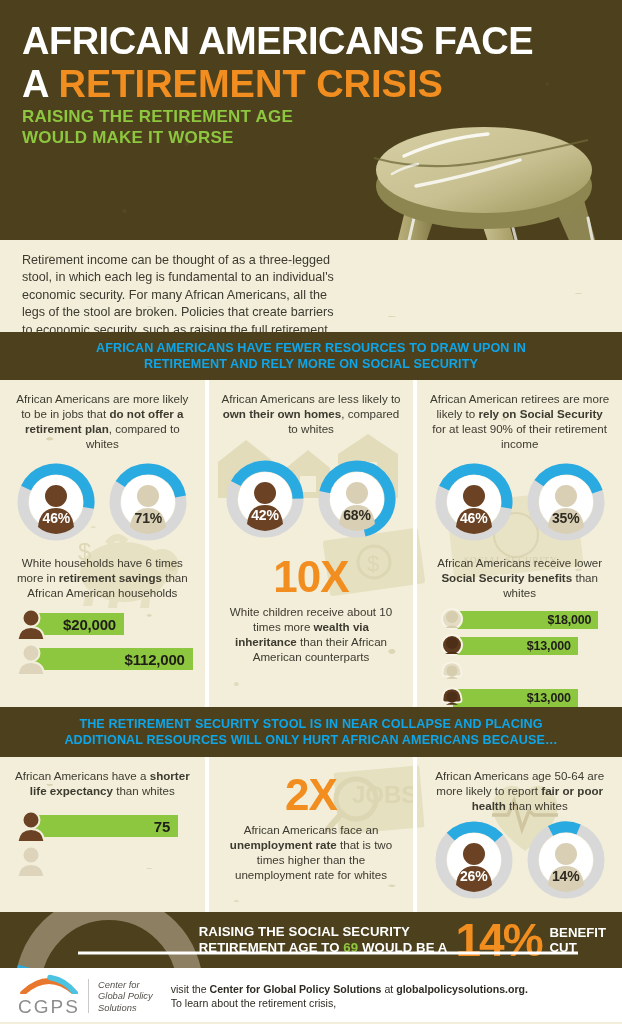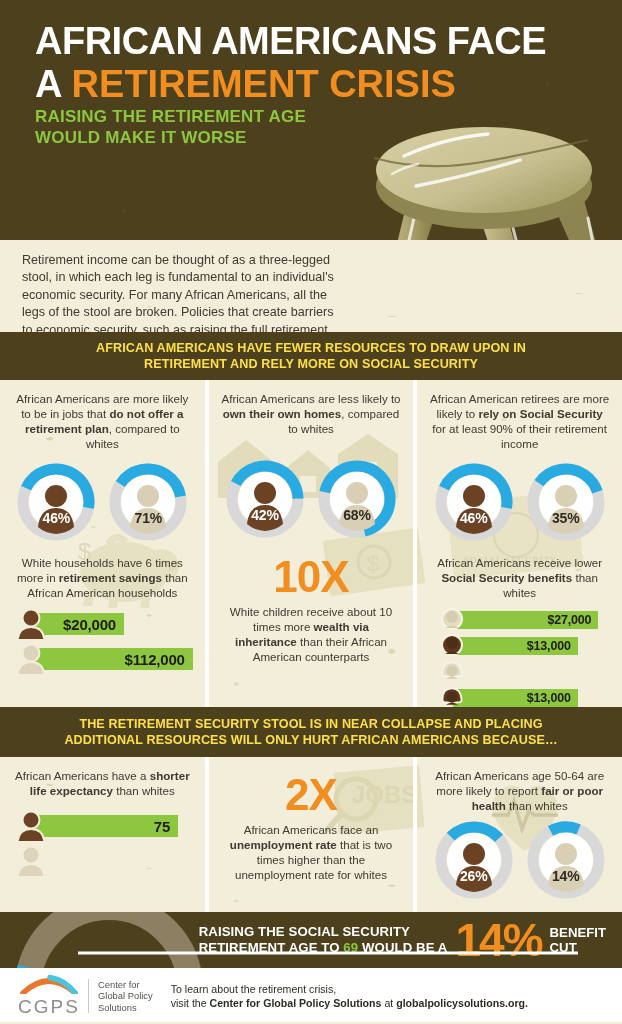--- a/index.html
+++ b/index.html
@@ -20,21 +20,21 @@
     position:absolute; inset:0;
     background-image:
       radial-gradient(circle at 12% 20%, rgba(255,255,255,.045) 0 2px, transparent 2.5px),
       radial-gradient(circle at 30% 60%, rgba(255,255,255,.04) 0 2px, transparent 2.5px),
       radial-gradient(circle at 55% 15%, rgba(255,255,255,.035) 0 1.5px, transparent 2px),
       radial-gradient(circle at 73% 78%, rgba(255,255,255,.04) 0 2px, transparent 2.5px),
       radial-gradient(circle at 88% 35%, rgba(255,255,255,.035) 0 1.5px, transparent 2px),
       radial-gradient(circle at 20% 88%, rgba(255,255,255,.03) 0 2px, transparent 2.5px);
     pointer-events:none;
   }
-  .title-wrap { position:absolute; left:35px; top:20px; z-index:4; }
+  .title-wrap { position:absolute; left:22px; top:20px; z-index:4; }
   .t1 {
     font-size:38px; font-weight:bold; color:#ffffff;
     letter-spacing:-0.5px; line-height:42px; white-space:nowrap;
   }
   .t2 { font-size:38px; font-weight:bold; line-height:44px; white-space:nowrap; }
   .t2 .w { color:#ffffff; }
   .t2 .o { color:#f28d20; }
   .t3 {
     font-size:17px; font-weight:bold; color:#8dc63f;
     line-height:21px; letter-spacing:.2px;
@@ -61,21 +61,21 @@
       radial-gradient(ellipse at 47% 28%, rgba(196,187,140,.34) 0 2px, transparent 3px),
       radial-gradient(ellipse at 63% 83%, rgba(196,187,140,.45) 0 3px, transparent 4px),
       radial-gradient(ellipse at 81% 12%, rgba(196,187,140,.36) 0 2px, transparent 3px),
       radial-gradient(ellipse at 93% 58%, rgba(196,187,140,.42) 0 3px, transparent 4px),
       radial-gradient(ellipse at 15% 45%, rgba(196,187,140,.3) 0 2px, transparent 3px),
       radial-gradient(ellipse at 38% 93%, rgba(196,187,140,.35) 0 2px, transparent 3px);
   }
 
   
   .band {
-    background:#4c411c; color:#fde047; text-align:center;
+    background:#4c411c; color:#0ea5e9; text-align:center;
     display:flex; align-items:center; justify-content:center;
     padding:0 40px;
   }
   .band .bt { font-size:12.6px; font-weight:bold; line-height:16.5px; letter-spacing:.1px; }
   #band1 { position:absolute; left:0; top:332px; width:622px; height:48px; }
   #band2 { position:absolute; left:0; top:707px; width:622px; height:50px; }
 
   
   .section { position:absolute; left:0; width:622px; background:#f2eeda; overflow:hidden; }
   #sec1 { top:380px; height:327px; }
@@ -147,21 +147,21 @@
     position:absolute; left:0; top:968px; width:622px; height:56px;
     background:#ffffff; display:flex; align-items:center; padding-left:18px;
   }
   .logo { display:flex; align-items:center; }
   .logo .mark { width:62px; text-align:center; }
   .logo .cgps {
     font-size:19px; color:#8d8d8d; letter-spacing:2px;
     font-family:"Liberation Sans", sans-serif; margin-top:-2px;
   }
   .logo .vrule { width:1px; height:34px; background:#c9c9c9; margin:0 9px 0 8px; }
-  .logo .lt { font-size:9.4px; line-height:11.6px; color:#55524c; }
+  .logo .lt { font-size:9.4px; line-height:11.6px; color:#55524c;font-style:italic; }
   .foot-text { margin-left:18px; font-size:10.6px; line-height:14px; color:#2e2b22; }
   .foot-text b { font-weight:bold; }
 
   .bottomline { position:absolute; left:0; top:1022px; width:622px; height:2px; background:#f2eeda; }
 </style>
 </head>
 <body>
 
 <div class="page">
 
@@ -385,21 +385,21 @@
         </div>
 
         <div class="bars bars-sm" style="margin-top:8px;padding-left:8px">
           <div class="barrow">
             <svg class="icon" viewBox="0 0 26 23">
               <circle cx="13" cy="11" r="10" fill="#e4dcc4" stroke="#f7f4e6" stroke-width="2"></circle>
               <circle cx="13" cy="9" r="6" fill="#d6ccae"></circle>
               <path d="M6 20 q7 -5 14 0" fill="#d6ccae"></path>
             </svg>
             <div class="bar" style="width:84%">
-              <span class="val">$27,000</span>
+              <span class="val">$18,000</span>
             </div>
           </div>
           <div class="barrow">
             <svg class="icon" viewBox="0 0 26 23">
               <circle cx="13" cy="11" r="10" fill="#5d3a1f" stroke="#f7f4e6" stroke-width="2"></circle>
               <circle cx="13" cy="9" r="6" fill="#4d2f17"></circle>
               <path d="M6 20 q7 -5 14 0" fill="#4d2f17"></path>
             </svg>
             <div class="bar" style="width:72%">
               <span class="val">$13,000</span>
@@ -551,21 +551,21 @@
         <div class="cgps">CGPS</div>
       </div>
       <div class="vrule"></div>
       <div class="lt">
         <div>Center for</div>
         <div>Global Policy</div>
         <div>Solutions</div>
       </div>
     </div>
     <div class="foot-text">
-      <div>To learn about the retirement crisis,</div>
       <div>
         <span>visit the </span><b>Center for Global Policy Solutions</b><span> at </span><b>globalpolicysolutions.org.</b>
       </div>
+      <div>To learn about the retirement crisis,</div>
     </div>
   </div>
 
   <div class="bottomline"></div>
 </div>
 
 </body></html>

